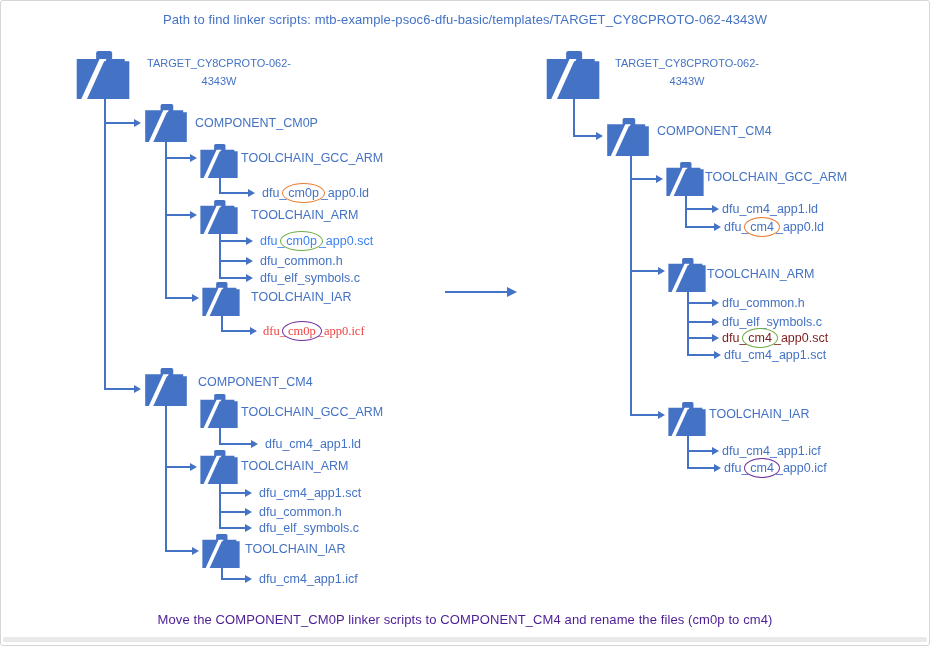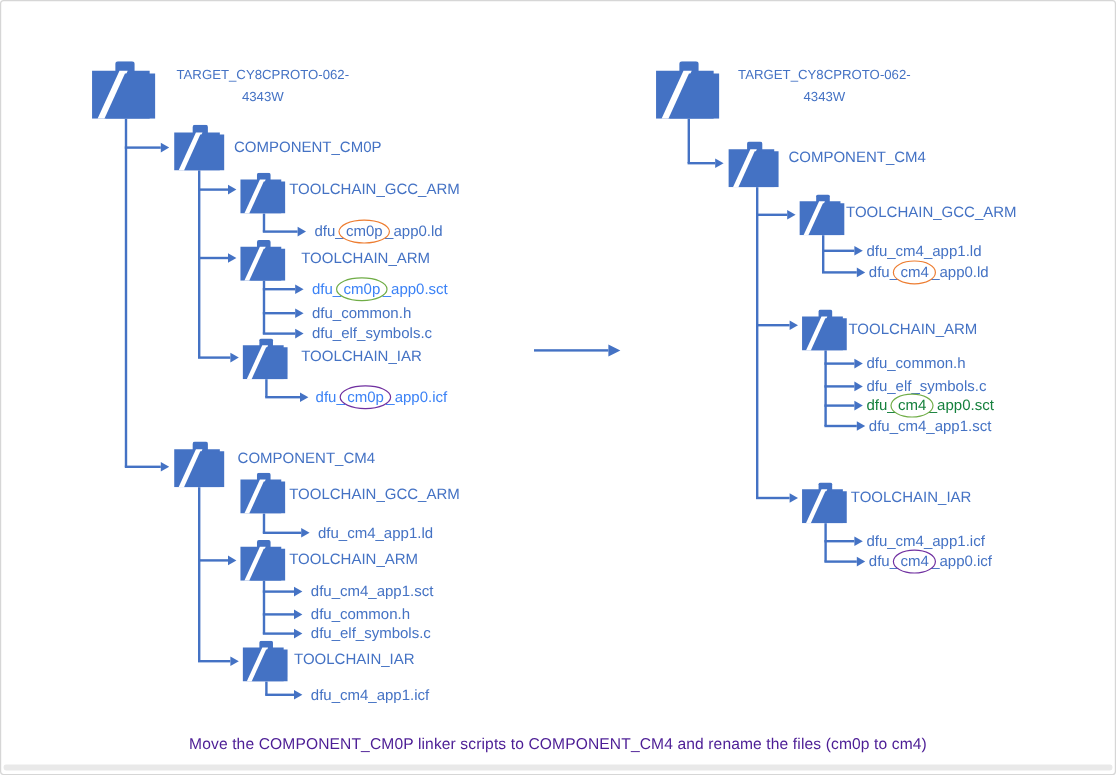--- a/index.html
+++ b/index.html
@@ -31,20 +31,21 @@
   .flow-line{position:absolute;height:2px;}
   .flow-ah{position:absolute;width:0;height:0;
       border-top:5px solid transparent;border-bottom:5px solid transparent;}
   .edge{position:absolute;left:2px;right:2px;bottom:3px;height:5px;
         background:#e9e9e9;border-radius:2px;}
 </style>
 </head>
 <body>
 
 <div class="page">
+  <div class="title" style="color: rgb(68, 114, 196);">Path to find linker scripts: mtb-example-psoc6-dfu-basic/templates/TARGET_CY8CPROTO-062-4343W</div>
   <div id="canvas" style="position:absolute;left:0;top:0;width:100%;height:100%;">
       <div class="tree">
         <div class="vline" style="left: 103px; top: 98px; height: 290px; background: rgb(68, 114, 196);"></div>
         <div class="vline" style="left: 164px; top: 141px; height: 156px; background: rgb(68, 114, 196);"></div>
         <div class="vline" style="left: 218px; top: 177px; height: 15px; background: rgb(68, 114, 196);"></div>
         <div class="vline" style="left: 218px; top: 233px; height: 44px; background: rgb(68, 114, 196);"></div>
         <div class="vline" style="left: 220px; top: 315px; height: 15px; background: rgb(68, 114, 196);"></div>
         <div class="vline" style="left: 164px; top: 405px; height: 145px; background: rgb(68, 114, 196);"></div>
         <div class="vline" style="left: 218px; top: 427px; height: 16px; background: rgb(68, 114, 196);"></div>
         <div class="vline" style="left: 218px; top: 483px; height: 44px; background: rgb(68, 114, 196);"></div>
@@ -146,21 +147,21 @@
             <rect x="20" y="0" width="14" height="9" rx="2" fill="#4472C4"></rect>
             <path d="M3 7 H45 V42 H3 Z" fill="#4472C4"></path>
             <polygon points="7,42 23,7 29,7 13,42" fill="#ffffff"></polygon>
             <polygon points="12,42 27,9 49,9 49,42" fill="#4472C4"></polygon>
           </svg></div>
         <div class="flabel" style="left: 244px; top: 541px; color: rgb(68, 114, 196);">TOOLCHAIN_IAR</div>
         <div class="file" style="left: 261px; top: 184px; color: rgb(68, 114, 196);"><span>dfu_</span><span class="mark"><span class="ring" style="border-color: rgb(237, 125, 49);"></span>cm0p</span><span>_app0.ld</span></div>
         <div class="file" style="left: 259px; top: 232px; color: #3b82f6;"><span>dfu_</span><span class="mark"><span class="ring" style="border-color: rgb(112, 173, 71);"></span>cm0p</span><span>_app0.sct</span></div>
         <div class="file" style="left: 259px; top: 252px; color: rgb(68, 114, 196);">dfu_common.h</div>
         <div class="file" style="left: 259px; top: 269px; color: rgb(68, 114, 196);">dfu_elf_symbols.c</div>
-        <div class="file" style="left: 262px; top: 322px; color: #3b82f6;"><span>dfu_</span><span class="mark"><span class="ring" style="border-color: rgb(112, 48, 160);"></span>cm0p</span><span>_app0.icf</span></div>
+        <div class="file" style="left: 262px; top: 322px; color: #ef4444; font-family: Liberation Serif, serif;"><span>dfu_</span><span class="mark"><span class="ring" style="border-color: rgb(112, 48, 160);"></span>cm0p</span><span>_app0.icf</span></div>
         <div class="file" style="left: 264px; top: 435px; color: rgb(68, 114, 196);">dfu_cm4_app1.ld</div>
         <div class="file" style="left: 258px; top: 484px; color: rgb(68, 114, 196);">dfu_cm4_app1.sct</div>
         <div class="file" style="left: 258px; top: 503px; color: rgb(68, 114, 196);">dfu_common.h</div>
         <div class="file" style="left: 258px; top: 519px; color: rgb(68, 114, 196);">dfu_elf_symbols.c</div>
         <div class="file" style="left: 258px; top: 570px; color: rgb(68, 114, 196);">dfu_cm4_app1.icf</div>
       </div>
       <div class="tree">
         <div class="vline" style="left: 572px; top: 98px; height: 37px; background: rgb(68, 114, 196);"></div>
         <div class="vline" style="left: 629px; top: 155px; height: 259px; background: rgb(68, 114, 196);"></div>
         <div class="vline" style="left: 684px; top: 195px; height: 31px; background: rgb(68, 114, 196);"></div>
@@ -225,21 +226,21 @@
             <rect x="20" y="0" width="14" height="9" rx="2" fill="#4472C4"></rect>
             <path d="M3 7 H45 V42 H3 Z" fill="#4472C4"></path>
             <polygon points="7,42 23,7 29,7 13,42" fill="#ffffff"></polygon>
             <polygon points="12,42 27,9 49,9 49,42" fill="#4472C4"></polygon>
           </svg></div>
         <div class="flabel" style="left: 708px; top: 406px; color: rgb(68, 114, 196);">TOOLCHAIN_IAR</div>
         <div class="file" style="left: 721px; top: 200px; color: rgb(68, 114, 196);">dfu_cm4_app1.ld</div>
         <div class="file" style="left: 723px; top: 218px; color: rgb(68, 114, 196);"><span>dfu_</span><span class="mark"><span class="ring" style="border-color: rgb(237, 125, 49);"></span>cm4</span><span>_app0.ld</span></div>
         <div class="file" style="left: 721px; top: 294px; color: rgb(68, 114, 196);">dfu_common.h</div>
         <div class="file" style="left: 721px; top: 313px; color: rgb(68, 114, 196);">dfu_elf_symbols.c</div>
-        <div class="file" style="left: 721px; top: 329px; color: #15803d;"><span>dfu_</span><span class="mark"><span class="ring" style="border-color: rgb(112, 173, 71);"></span>cm4</span><span>_app0.sct</span></div>
+        <div class="file" style="left: 721px; top: 329px; color: #7f1d1d;"><span>dfu_</span><span class="mark"><span class="ring" style="border-color: rgb(112, 173, 71);"></span>cm4</span><span>_app0.sct</span></div>
         <div class="file" style="left: 723px; top: 346px; color: rgb(68, 114, 196);">dfu_cm4_app1.sct</div>
         <div class="file" style="left: 721px; top: 442px; color: rgb(68, 114, 196);">dfu_cm4_app1.icf</div>
         <div class="file" style="left: 723px; top: 459px; color: rgb(68, 114, 196);"><span>dfu_</span><span class="mark"><span class="ring" style="border-color: rgb(112, 48, 160);"></span>cm4</span><span>_app0.icf</span></div>
       </div>
       <div class="flow-line" style="left: 444px; top: 290px; width: 62px; background: rgb(68, 114, 196);"></div>
       <div class="flow-ah" style="left: 506px; top: 286px; border-left: 10px solid rgb(68, 114, 196);"></div>
     </div>
   <div class="caption" style="color: #4c1d95;">Move the COMPONENT_CM0P linker scripts to COMPONENT_CM4 and rename the files (cm0p to cm4)</div>
   <div class="edge"></div>
 </div>

